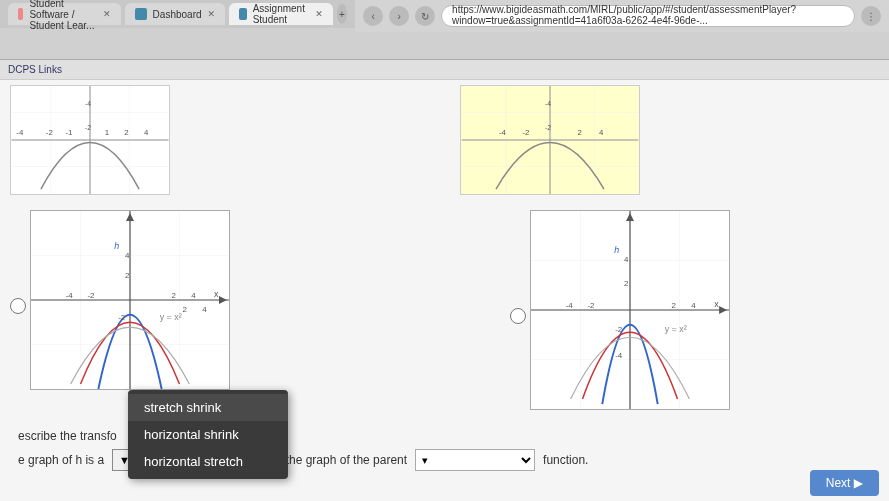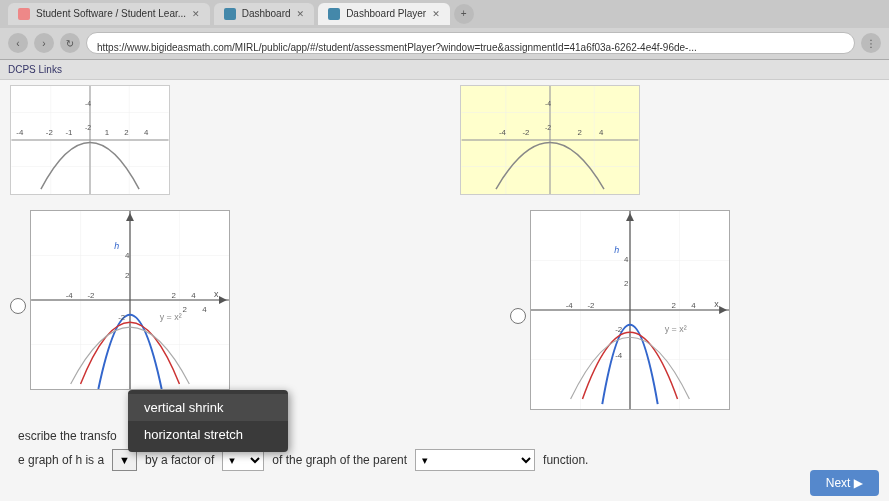--- a/index.html
+++ b/index.html
@@ -11,21 +11,21 @@
       background: #e8e8e8;
       position: relative;
     }
 
     
     .browser-chrome {
       background: #d0d0d0;
       height: 60px;
       width: 100%;
       display: flex;
-      flex-direction: column;
+      flex-direction: row;
       border-bottom: 1px solid #aaa;
     }
     .tab-bar {
       display: flex;
       align-items: center;
       height: 28px;
       padding: 0 8px;
       gap: 4px;
       background: #c8c8c8;
     }
@@ -268,21 +268,21 @@
       <span>Student Software / Student Lear...</span>
       <span class="tab-close">✕</span>
     </div>
     <div class="tab">
       <span class="tab-icon blue"></span>
       <span>Dashboard</span>
       <span class="tab-close">✕</span>
     </div>
     <div class="tab active">
       <span class="tab-icon blue"></span>
-      <span>Dashboard Player</span>
+      <span>Assignment Student</span>
       <span class="tab-close">✕</span>
     </div>
     <div class="nav-btn">+</div>
   </div>
   <div class="address-bar">
     <div class="nav-btn">‹</div>
     <div class="nav-btn">›</div>
     <div class="nav-btn">↻</div>
     <div class="url-box">
       <span>https://www.bigideasmath.com/MIRL/public/app/#/student/assessmentPlayer?window=true&amp;assignmentId=41a6f03a-6262-4e4f-96de-...</span>
@@ -415,21 +415,22 @@
       <text x="162" y="98" font-size="8" fill="#555">4</text>
       <text x="94" y="52" font-size="8" fill="#555">4</text>
       <text x="94" y="76" font-size="8" fill="#555">2</text>
       <text x="85" y="122" font-size="8" fill="#555">-2</text>
       <text x="85" y="148" font-size="8" fill="#555">-4</text>
       <text x="185" y="97" font-size="9" fill="#555">x</text>
     </svg>
   </div>
 
   <div class="dropdown-menu">
-    <div class="dropdown-item selected">vertical shrink</div>
+    <div class="dropdown-item selected">stretch shrink</div>
+    <div class="dropdown-item">horizontal shrink</div>
     <div class="dropdown-item">horizontal stretch</div>
   </div>
 
   <div class="sentence-area">
     <div class="sentence-line1">
       <span>escribe the transfo</span>
     </div>
     <div class="sentence-line2">
       <span>e graph of h is a</span>
       <button class="dropdown-arrow-btn">

